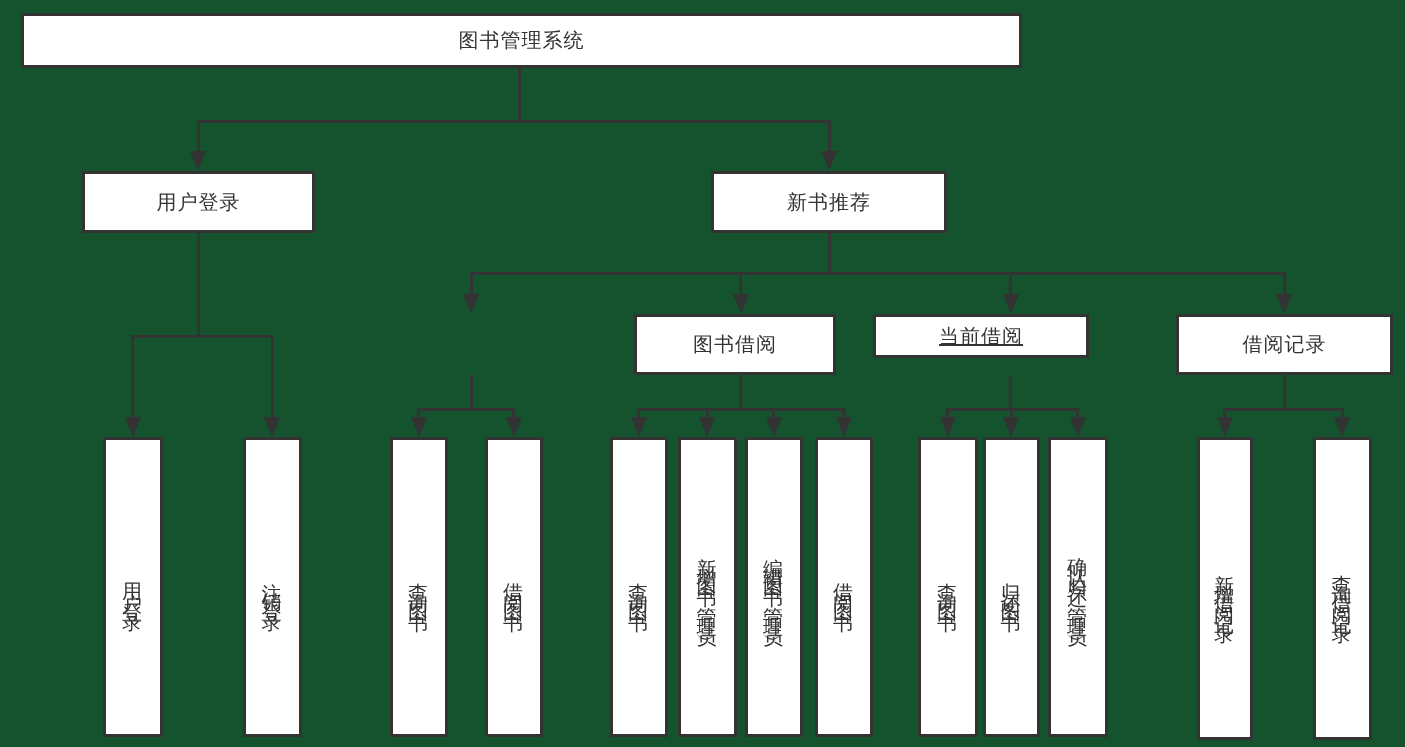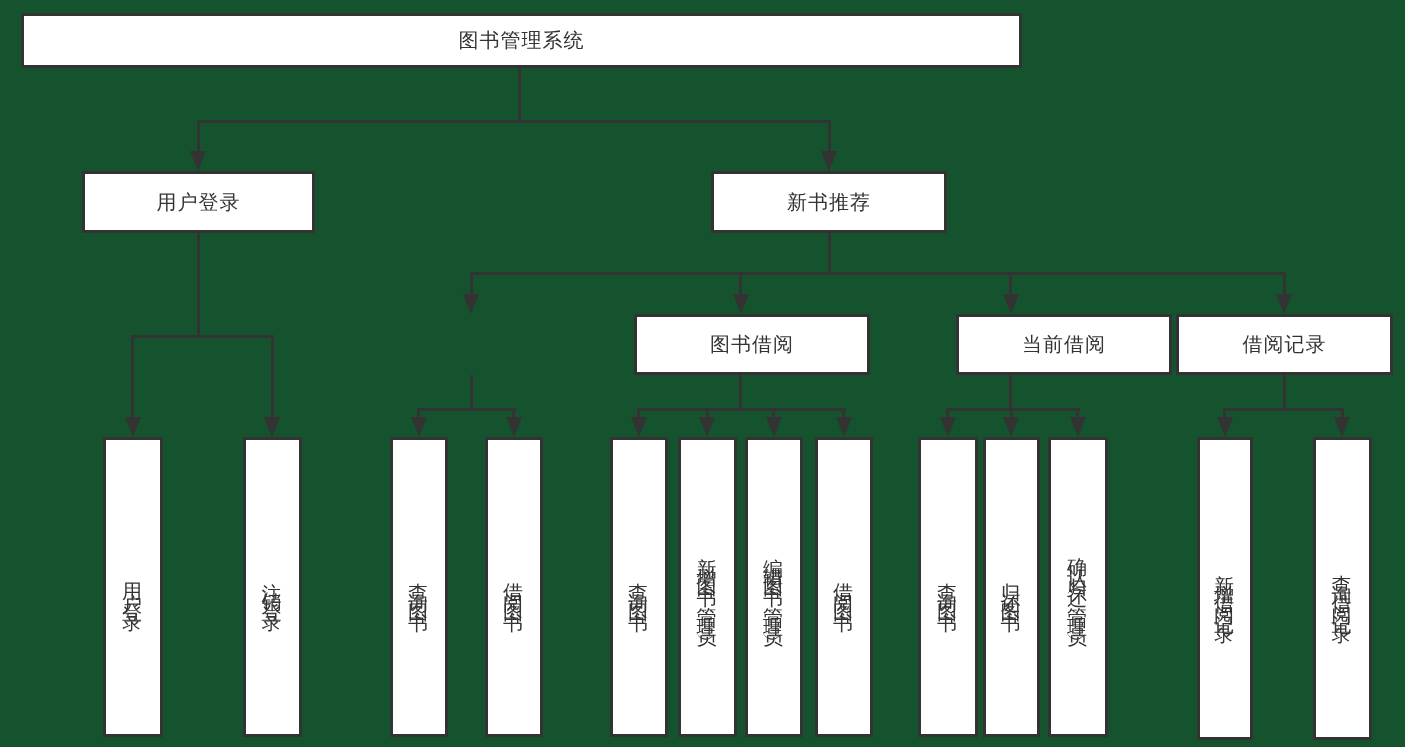--- a/index.html
+++ b/index.html
@@ -62,24 +62,24 @@
   <div class="hline" style="left:470px;top:272px;width:816px;"></div>
   <div class="vline" style="left:470px;top:272px;height:26px;"></div>
   <div class="arrow" style="left:463px;top:294px;"></div>
   <div class="vline" style="left:739px;top:272px;height:26px;"></div>
   <div class="arrow" style="left:733px;top:294px;"></div>
   <div class="vline" style="left:1009px;top:272px;height:26px;"></div>
   <div class="arrow" style="left:1003px;top:294px;"></div>
   <div class="vline" style="left:1283px;top:272px;height:26px;"></div>
   <div class="arrow" style="left:1276px;top:294px;"></div>
 
-  <div class="box" style="left:634px;top:314px;width:236px;height:61px;">
+  <div class="box" style="left:634px;top:314px;width:202px;height:61px;">
     <span>图书借阅</span>
   </div>
-  <div class="box" style="left:956px;top:314px;width:216px;height:61px;">
+  <div class="box" style="left:873px;top:314px;width:216px;height:44px;text-decoration:underline;">
     <span>当前借阅</span>
   </div>
   <div class="box" style="left:1176px;top:314px;width:217px;height:61px;">
     <span>借阅记录</span>
   </div>
 
   <div class="vline" style="left:470px;top:375px;height:35px;"></div>
   <div class="hline" style="left:418px;top:408px;width:98px;"></div>
   <div class="vline" style="left:417px;top:408px;height:12px;"></div>
   <div class="arrow" style="left:411px;top:417px;"></div>

